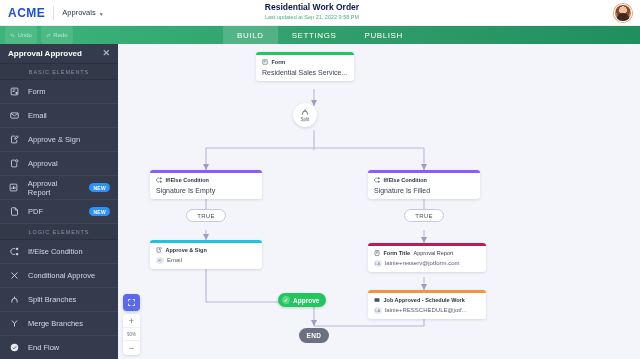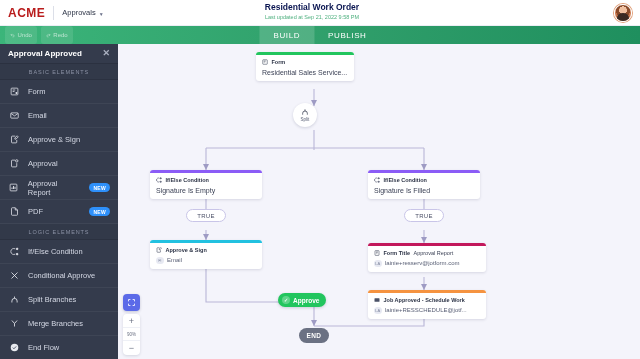--- a/index.html
+++ b/index.html
@@ -11,21 +11,21 @@
   }
   .app { position: relative; width: 640px; height: 359px; }
 
   
   .topbar {
     height: 26px; background: #fff;
     display: flex; align-items: center;
     padding: 0 8px; position: relative;
     border-bottom: 1px solid #eceef5;
   }
-  .logo { font-size: 12px; font-weight: bold; color: #b91c1c; letter-spacing: .5px; }
+  .logo { font-size: 12px; font-weight: bold; color: #1d4ed8; letter-spacing: .5px; }
   .divider-v { width: 1px; height: 14px; background: #dcdfe8; margin: 0 8px; }
   .approvals-menu { display: flex; align-items: flex-end; gap: 3px; font-size: 7.5px; color: #2b3245; }
   .caret { font-size: 5px; color: #6a7089; }
   .title-wrap {
     position: absolute; left: 0; right: 16px; top: 2px;
     display: flex; flex-direction: column; align-items: center; pointer-events: none;
   }
   .doc-title { font-size: 8.5px; font-weight: bold; color: #0a1551; }
   .doc-sub { font-size: 5.5px; color: #4caf7d; margin-top: 1.5px; }
   .avatar-wrap { margin-left: auto; display:flex; align-items:center; }
@@ -197,20 +197,21 @@
       <div class="ghost-btn">
         <svg width="5" height="5" viewBox="0 0 24 24" fill="none" stroke="currentColor" stroke-width="2.6">
           <path d="M15 14l5-5-5-5"></path>
             <path d="M20 9H9a5 5 0 0 0 0 10h3"></path>
         </svg>
         <span>Redo</span>
       </div>
     </div>
     <div class="tabs">
       <div class="tab active">BUILD</div>
+      <div class="tab">SETTINGS</div>
       <div class="tab">PUBLISH</div>
     </div>
   </div>
 
   <div class="panel">
     <div class="panel-head">
       <span>Approval Approved</span>
       <span class="close-x">✕</span>
     </div>
 

